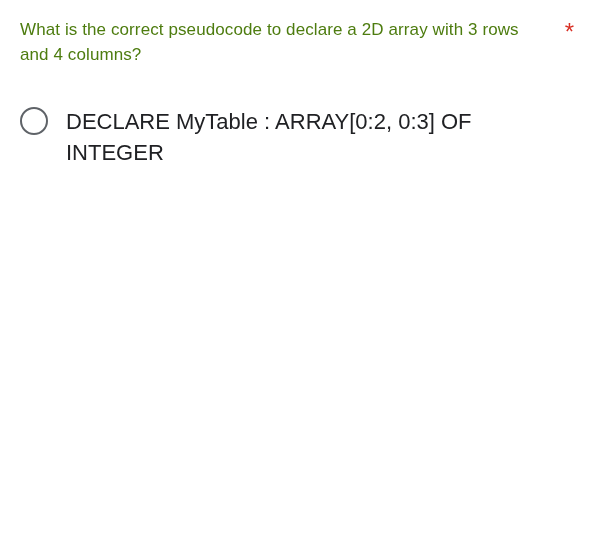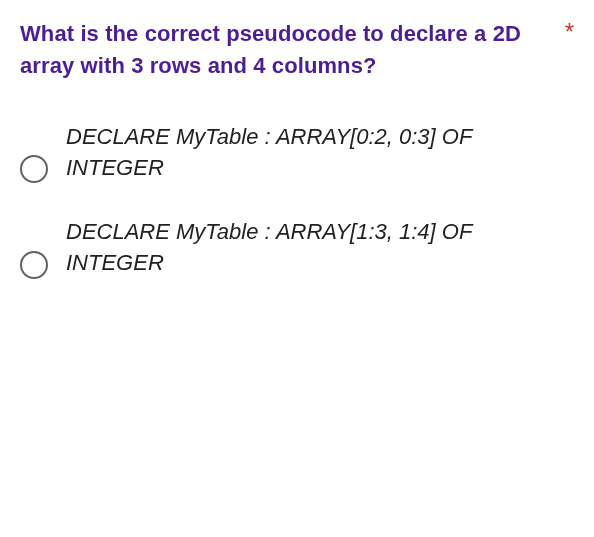--- a/index.html
+++ b/index.html
@@ -14,45 +14,43 @@
       height: 537px;
       padding: 18px 20px;
       color: #202124;
     }
     .question-block {
       display: flex;
       align-items: flex-start;
       margin-bottom: 40px;
     }
     .question-text {
-      font-size: 22px;
+      font-size: 17px;
       line-height: 1.45;
-      color: #4c1d95;
+      color: #4d7c0f;
       flex: 1;
       letter-spacing: 0.1px;
-      font-weight: bold;
     }
     .required-mark {
       color: #d93025;
       font-size: 24px;
       margin-left: 14px;
       line-height: 1.2;
     }
     .options {
       display: flex;
       flex-direction: column;
       gap: 34px;
       margin-top: 6px;
     }
     .option {
       display: flex;
-      align-items: flex-end;
+      align-items: flex-start;
       gap: 18px;
       cursor: pointer;
-      font-style: italic;
     }
     .radio-circle {
       width: 28px;
       height: 28px;
       border: 2.5px solid #5f6368;
       border-radius: 50%;
       flex-shrink: 0;
     }
     .option-label {
       font-size: 22px;
@@ -66,17 +64,13 @@
 <div class="question-block">
   <div class="question-text">What is the correct pseudocode to declare a 2D array with 3 rows and 4 columns?</div>
   <div class="required-mark">*</div>
 </div>
 
 <div class="options">
   <label class="option">
     <span class="radio-circle"></span>
     <span class="option-label">DECLARE MyTable : ARRAY[0:2, 0:3] OF INTEGER</span>
   </label>
-  <label class="option">
-    <span class="radio-circle"></span>
-    <span class="option-label">DECLARE MyTable : ARRAY[1:3, 1:4] OF INTEGER</span>
-  </label>
 </div>
 
 </body></html>

